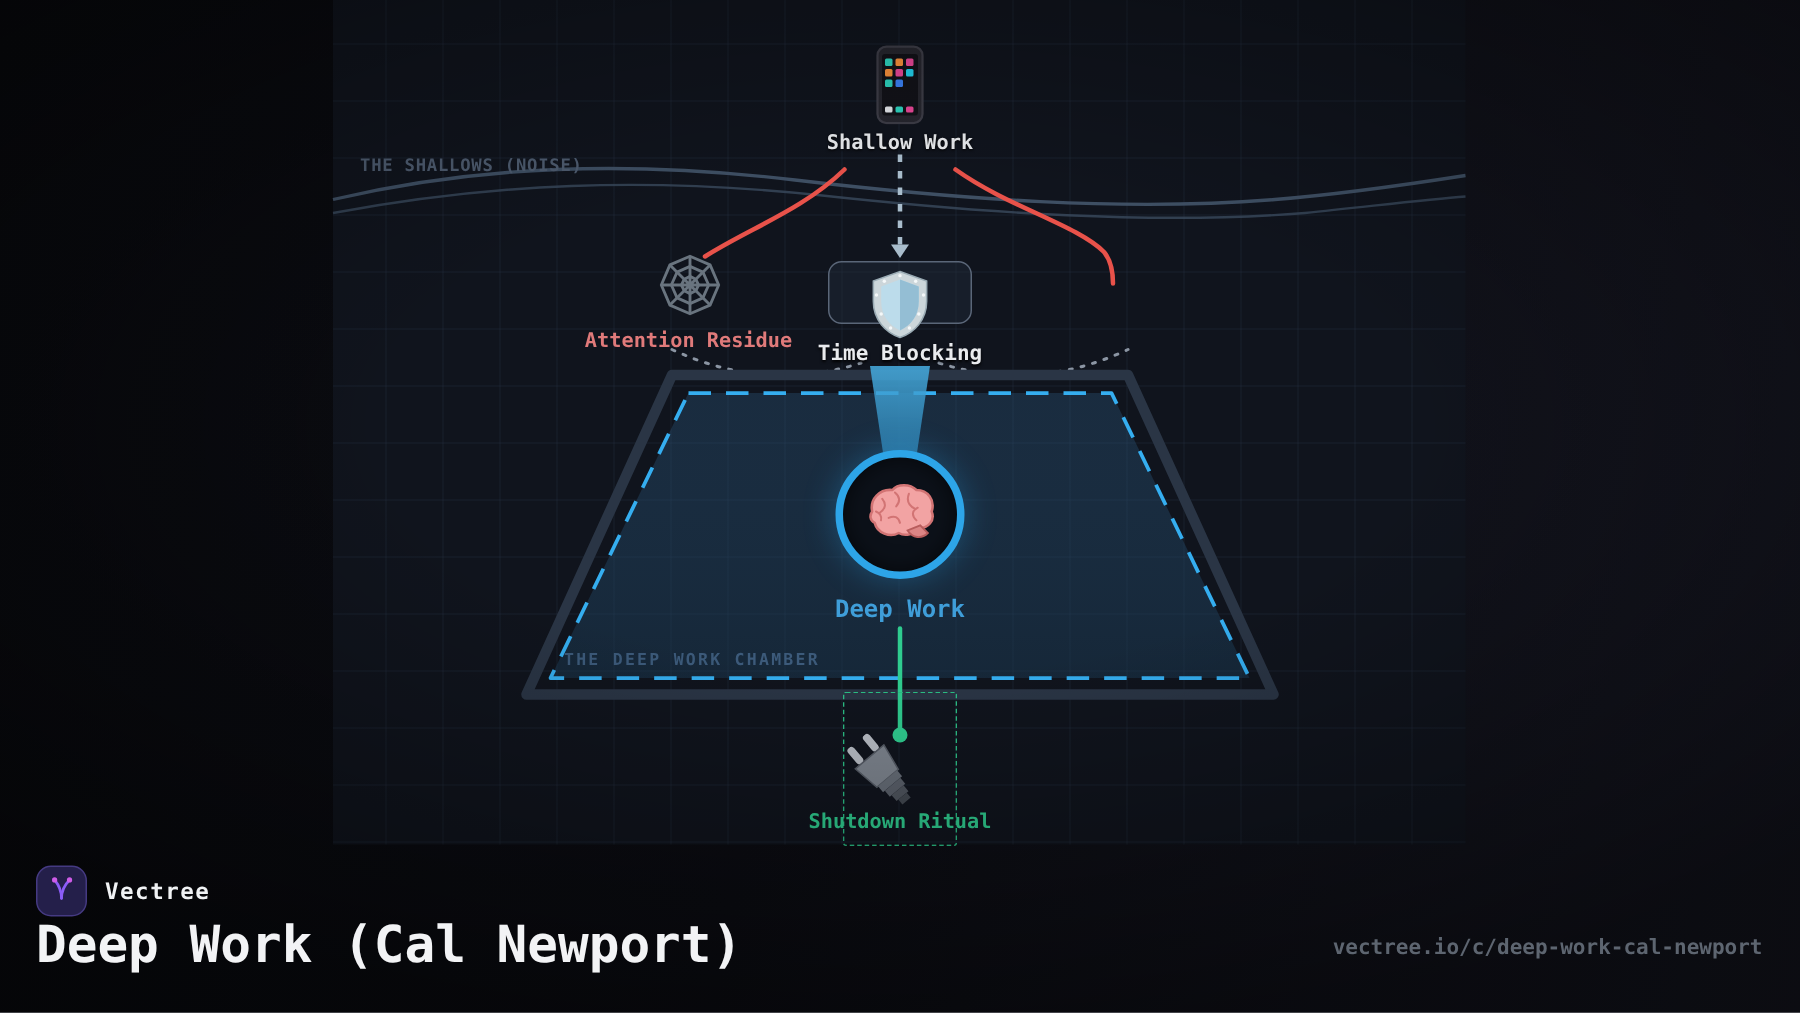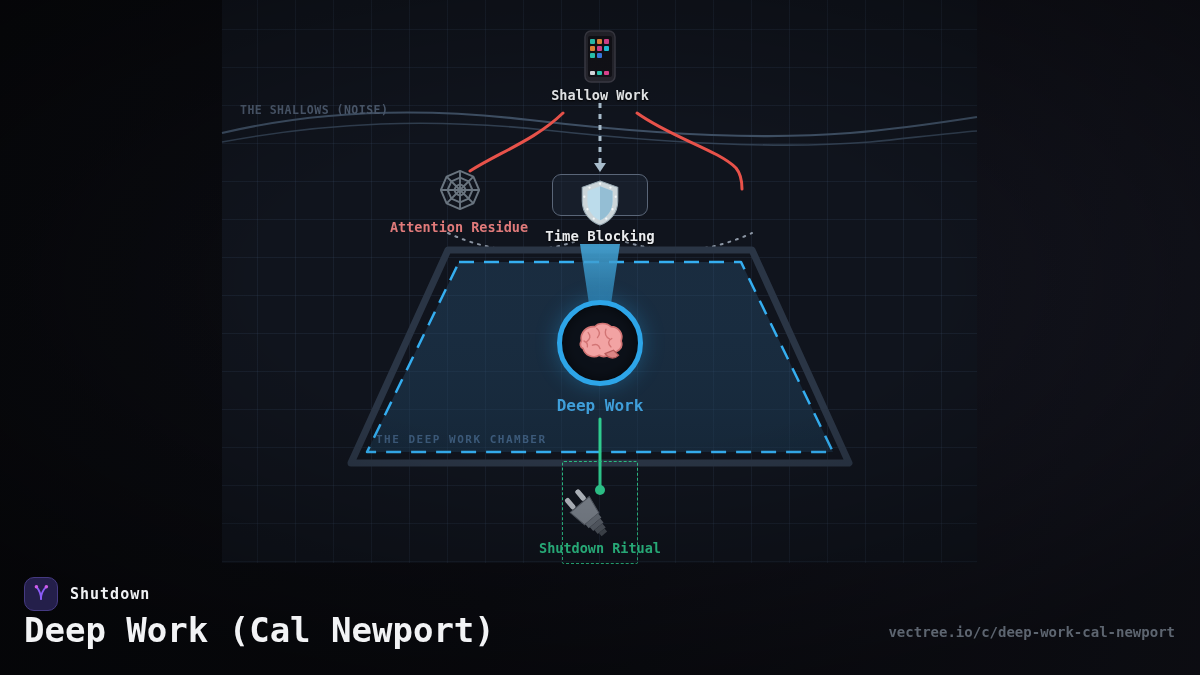--- a/index.html
+++ b/index.html
@@ -207,16 +207,16 @@
       <svg width="26" height="26" viewBox="0 0 34 34">
         <g fill="none" stroke="#8b5cf6" stroke-width="2.4" stroke-linecap="round">
           <path d="M17,26 C17,20 15,15 11,10"></path>
           <path d="M17,26 C17,19 20,14 24,10"></path>
         </g>
         <circle cx="11" cy="10" r="2.3" fill="#cf5ce8"></circle>
         <circle cx="24" cy="10" r="2.3" fill="#cf5ce8"></circle>
       </svg>
     </span>
   </div>
-  <div class="brand-name">Shutdown</div>
+  <div class="brand-name">Vectree</div>
 </div>
 <div class="lbl page-title">Deep Work (Cal Newport)</div>
 <div class="lbl page-url">vectree.io/c/deep-work-cal-newport</div>
 
 </body></html>

